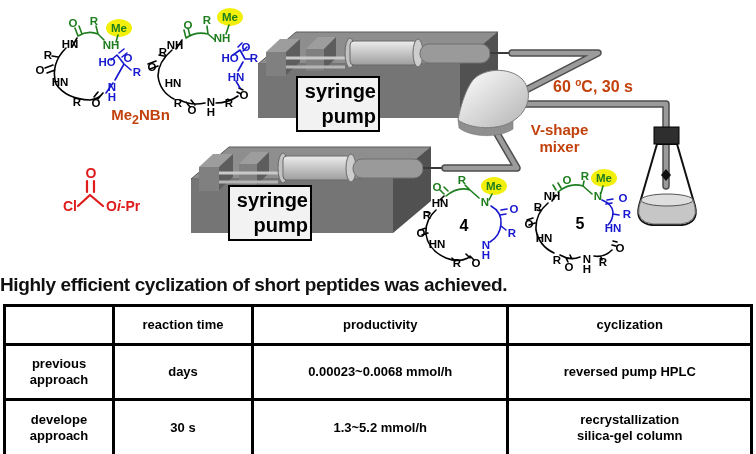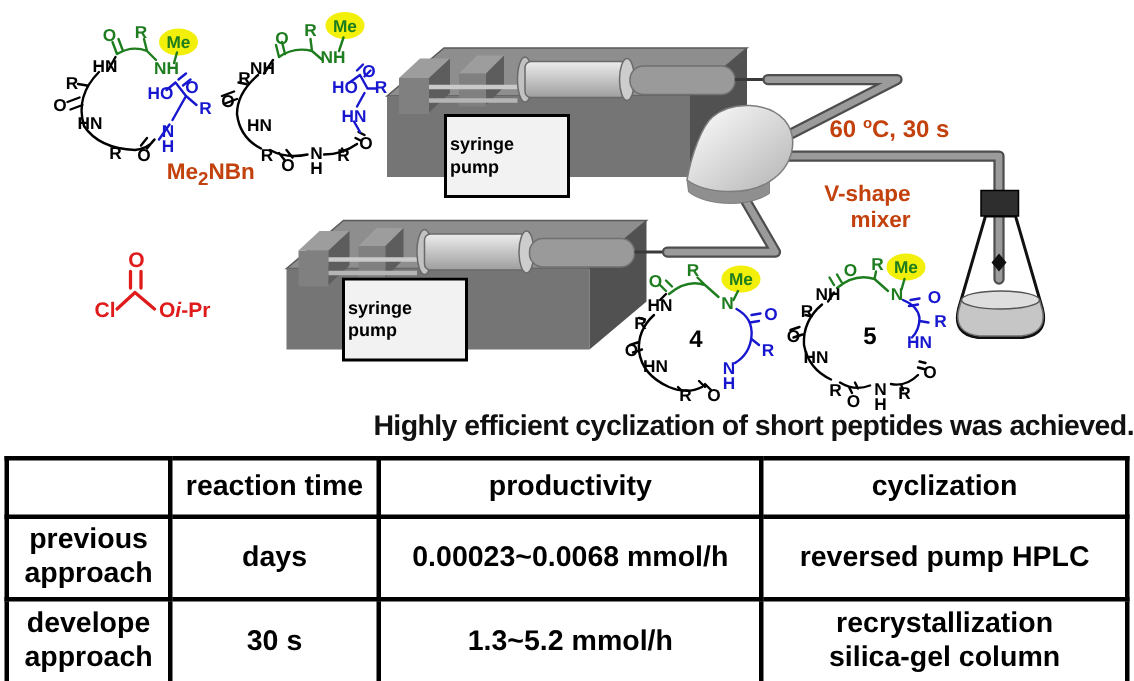--- a/index.html
+++ b/index.html
@@ -9,35 +9,35 @@
   
   .al{font-family:"Liberation Sans",sans-serif;font-weight:bold;font-size:11.5px;text-anchor:middle;}
   .num{font-family:"Liberation Sans",sans-serif;font-weight:bold;font-size:16px;text-anchor:middle;fill:#000;}
   .gx{fill:#1e7d1e}.bx{fill:#1717cf}.kx{fill:#000}.rx{fill:#df1b1b}
   .gs,.bs,.ks,.rs{fill:none;stroke-width:1.6;stroke-linecap:round;}
   .gs{stroke:#1e7d1e}.bs{stroke:#1717cf}.ks{stroke:#000}.rs{stroke:#df1b1b;stroke-width:2.2}
   .tube-back{fill:none;stroke:#4e4e4e;stroke-width:7.5;stroke-linecap:round;stroke-linejoin:round;}
   .tube{fill:none;stroke:#9b9b9b;stroke-width:4.5;stroke-linecap:round;stroke-linejoin:round;}
   
   .pumplabel{position:absolute;width:76px;background:#f2f2f2;border:2px solid #000;
-             font-weight:bold;font-size:12px;line-height:1.25;text-align:left;padding:11px 2px;color:#000;}
+             font-weight:bold;font-size:20px;line-height:1.25;text-align:right;padding:1px 2px;color:#000;}
   .pumplabel span{display:block;}
   .floatlabel{position:absolute;font-weight:bold;color:#c2410c;}
   .mixerlabel{width:95px;text-align:center;font-size:15px;line-height:1.15;}
-  .mixerlabel span{display:block;text-align:right;}
+  .mixerlabel span{display:block;}
   .cond{font-size:16px;}
   .cond sup{font-size:10px;}
   .sub-label{width:95px;text-align:center;font-size:15px;}
-  .caption{position:absolute;top:274px;left:0;width:756px;text-align:right;
+  .caption{position:absolute;top:274px;left:0;width:756px;text-align:left;
            font-size:19px;font-weight:bold;letter-spacing:-0.4px;color:#111;}
   
   table.results{position:absolute;left:3px;top:304px;width:750px;border-collapse:collapse;
                 table-layout:fixed;}
   table.results td{border:3px solid #000;text-align:center;vertical-align:middle;
-                   font-weight:bold;font-size:19px;line-height:1.2;padding:1px;color:#000;}
+                   font-weight:bold;font-size:13px;line-height:1.2;padding:1px;color:#000;}
   table.results .lines span{display:block;}
   tr.hdr td{height:34px;}
   tr.r1 td{height:50px;}
   tr.r2 td{height:52px;}
 </style>
 </head>
 <body>
 
 <div class="scene">
 

